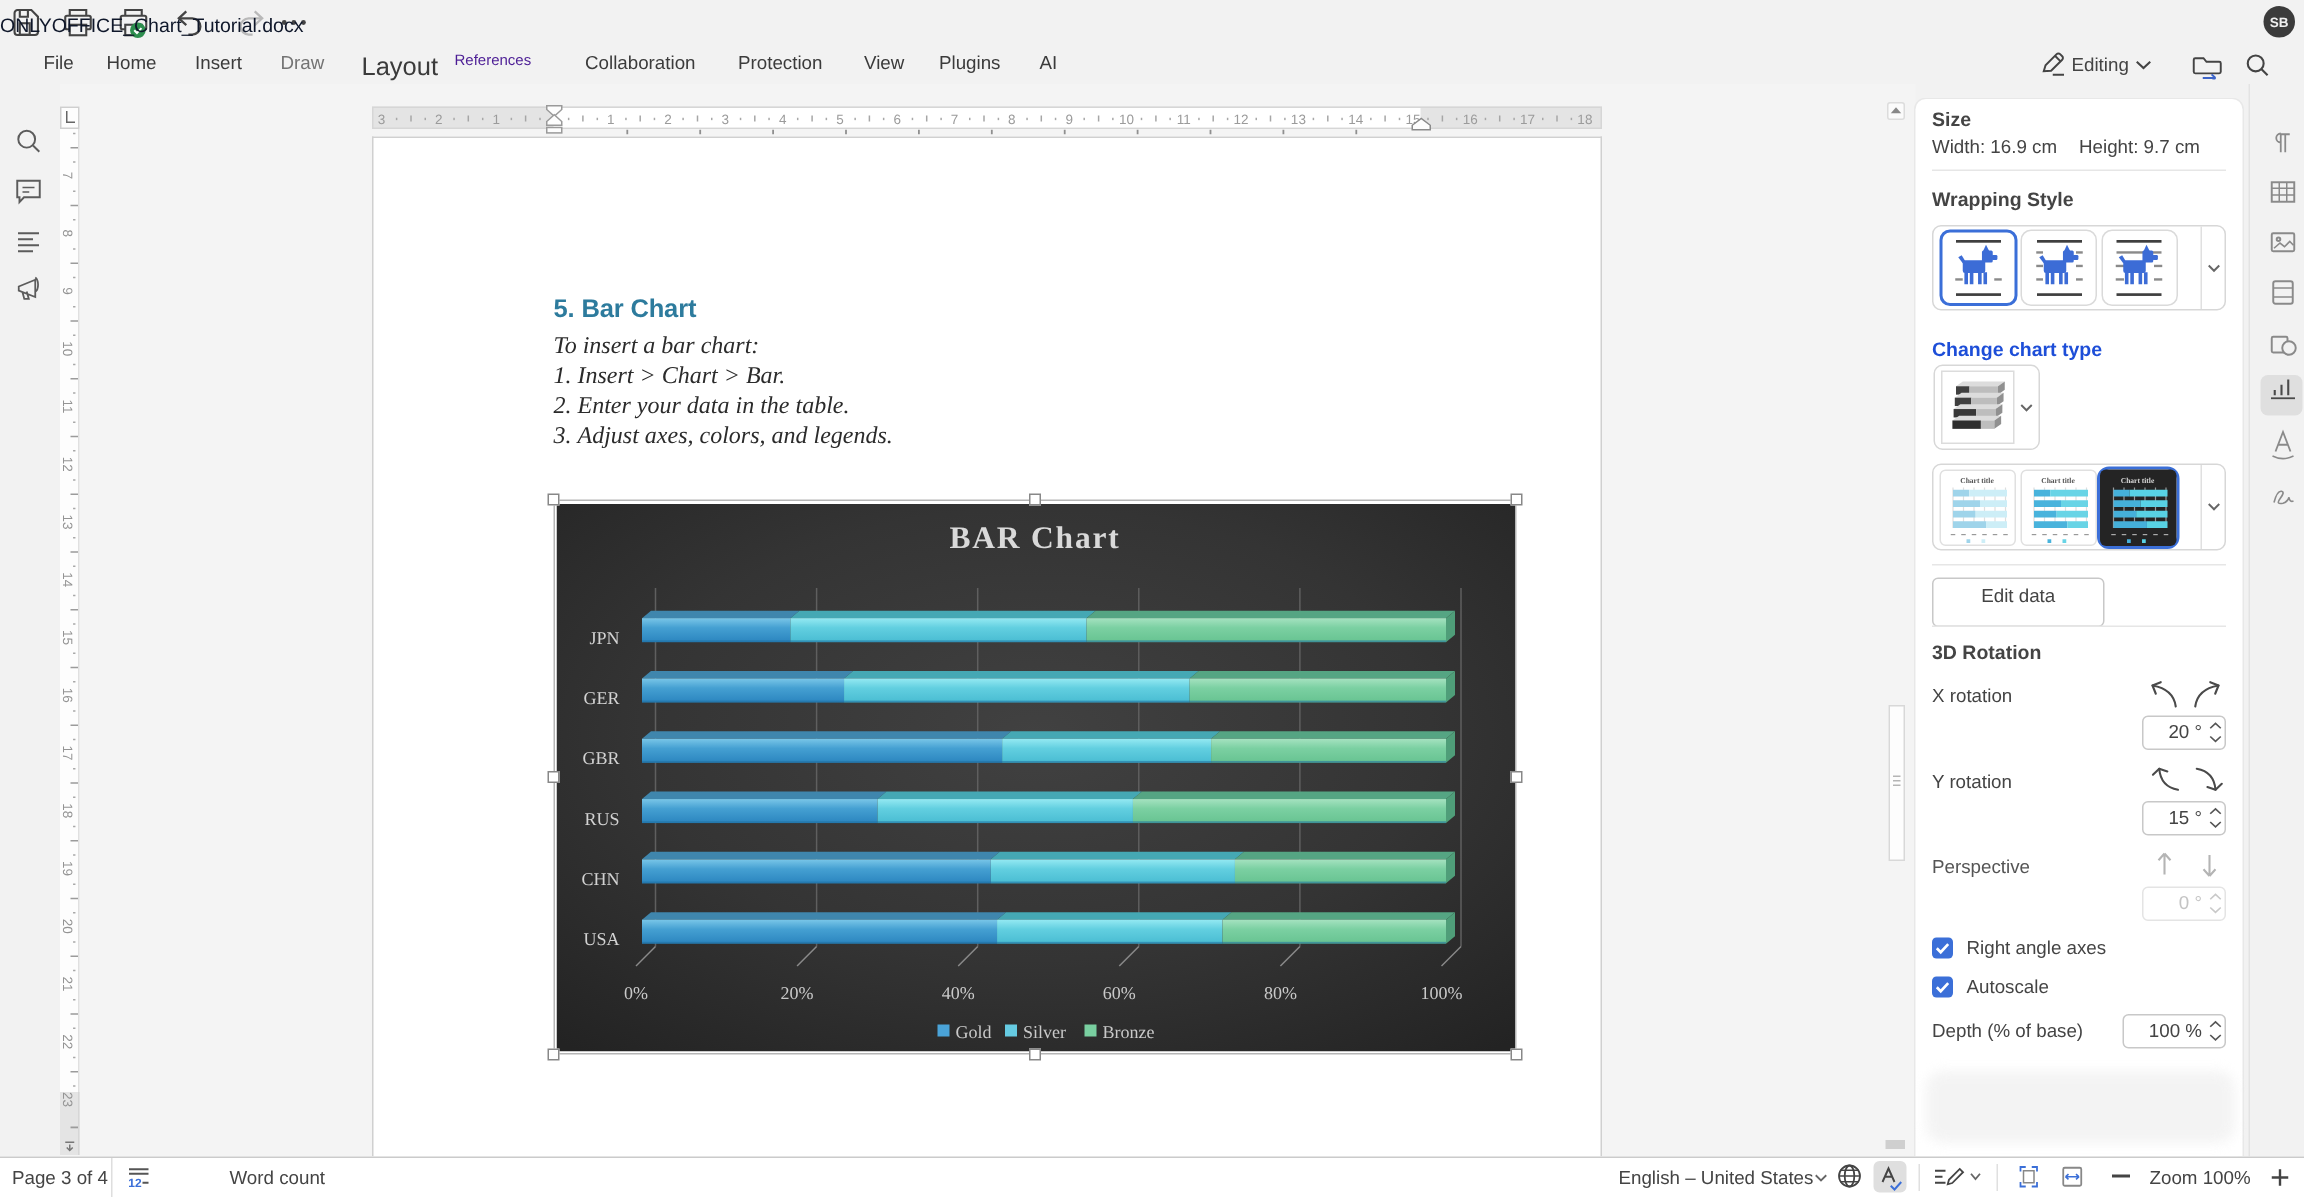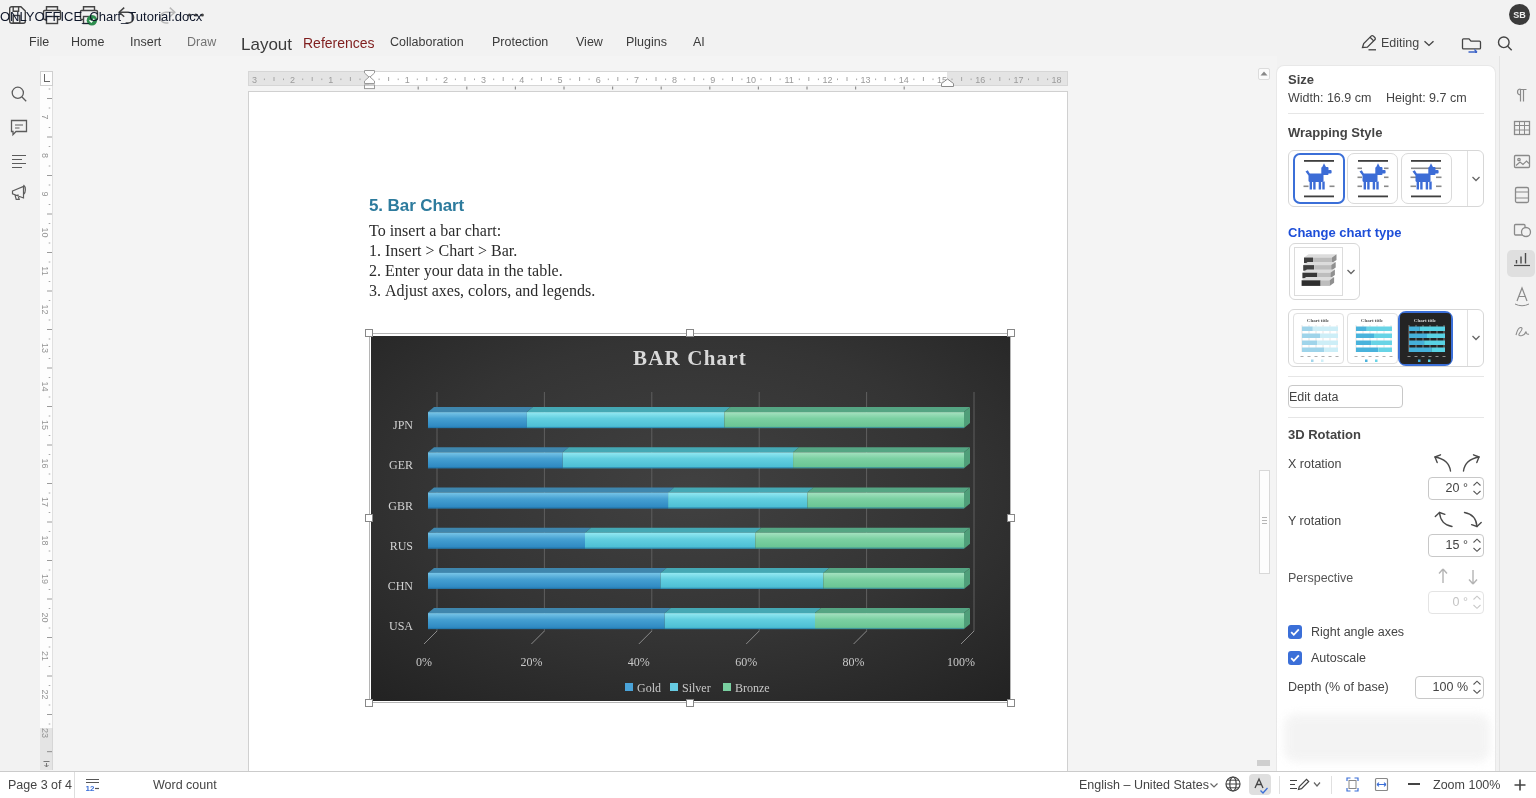--- a/index.html
+++ b/index.html
@@ -41,21 +41,21 @@
       <circle cx="196.3" cy="11" r="1.6"></circle>
  </g>
 </svg>
 <div class="abs" style="left:0;top:9px;width:1536px;text-align:left;font-size:13px;color:#0f172a;">ONLYOFFICE_Chart_Tutorial.docx</div>
 <div class="abs" style="left:1509px;top:4px;width:21px;height:21px;border-radius:50%;background:#3b3b3b;color:#efefef;font-size:9px;font-weight:bold;text-align:center;line-height:22px;">SB</div>
 <div class="abs" style="left:29px;top:35px;font-size:12.5px;color:#3b3b3b;">File</div>
 <div class="abs" style="left:71px;top:35px;font-size:12.5px;color:#3b3b3b;">Home</div>
 <div class="abs" style="left:130px;top:35px;font-size:12.5px;color:#3b3b3b;">Insert</div>
 <div class="abs" style="left:187px;top:35px;font-size:12.5px;color:#737373;">Draw</div>
 <div class="abs" style="left:241px;top:35px;font-size:17px;color:#3b3b3b;">Layout</div>
-<div class="abs" style="left:303px;top:35px;font-size:14px;color:#7f1d1d;text-align:right;">References</div>
+<div class="abs" style="left:303px;top:35px;font-size:10px;color:#4c1d95;text-align:right;">References</div>
 <div class="abs" style="left:390px;top:35px;font-size:12.5px;color:#3b3b3b;">Collaboration</div>
 <div class="abs" style="left:492px;top:35px;font-size:12.5px;color:#3b3b3b;">Protection</div>
 <div class="abs" style="left:576px;top:35px;font-size:12.5px;color:#3b3b3b;">View</div>
 <div class="abs" style="left:626px;top:35px;font-size:12.5px;color:#3b3b3b;">Plugins</div>
 <div class="abs" style="left:693px;top:35px;font-size:12.5px;color:#3b3b3b;">AI</div>
 
 <svg class="abs" style="left:1358;top:33" width="180" height="20" viewBox="0 0 180 20" fill="none" stroke="#444" stroke-width="1.3">
  <path d="M4.5 14.5 l1.2-4 l7.4-7.4 a1.6 1.6 0 0 1 2.3 0 l1.4 1.4 a1.6 1.6 0 0 1 0 2.3 l-7.4 7.4 z"></path>
  <path d="M12 4.2 l3.7 3.7"></path>
  <path d="M10.5 16.8 h7.5"></path>
@@ -254,21 +254,21 @@
     <rect x="9" y="589.5" width="5" height="1" fill="#9b9b9b"></rect>
     <rect x="10.7" y="580.0" width="1.6" height="1" fill="#a8a8a8"></rect>
     <rect x="10.7" y="599.0" width="1.6" height="1" fill="#a8a8a8"></rect>
     <text x="6.5" y="647.0" font-size="9" fill="#949494" text-anchor="middle" font-family="Liberation Sans" transform="rotate(90 6.5 647.0)" dominant-baseline="middle">23</text>
     <rect x="9" y="628.0" width="5" height="1" fill="#9b9b9b"></rect>
     <rect x="10.7" y="618.5" width="1.6" height="1" fill="#a8a8a8"></rect>
     <rect x="10.7" y="637.5" width="1.6" height="1" fill="#a8a8a8"></rect>
     <rect x="9" y="665" width="5" height="1.2" fill="#9b9b9b"></rect>
   </svg>
 <div class="abs" style="left:369px;top:196px;font-family:'Liberation Sans',sans-serif;font-size:17px;font-weight:bold;color:#2d7b9d;letter-spacing:-0.1px;">5. Bar Chart</div>
-<div class="abs ser" style="left:369px;top:221px;font-size:16px;color:#2b2b2b;line-height:20px;">To insert a bar chart:<br>1.&nbsp;Insert &gt; Chart &gt; Bar.<br>2.&nbsp;Enter your data in the table.<br>3.&nbsp;Adjust axes, colors, and legends.</div>
+<div class="abs ser" style="left:369px;top:221px;font-size:16px;color:#2b2b2b;line-height:20px;font-style:italic;">To insert a bar chart:<br>1.&nbsp;Insert &gt; Chart &gt; Bar.<br>2.&nbsp;Enter your data in the table.<br>3.&nbsp;Adjust axes, colors, and legends.</div>
 <svg class="abs" style="left:371;top:336" width="639" height="365" viewBox="0 0 639 365">
     <defs>
 <radialGradient id="bgG" cx="0.5" cy="0.42" r="0.75">
  <stop offset="0" stop-color="#414141"></stop>
         <stop offset="0.55" stop-color="#343434"></stop>
         <stop offset="1" stop-color="#232323"></stop>
 </radialGradient>
 <linearGradient id="gold" x1="0" y1="0" x2="0" y2="1">
  <stop offset="0" stop-color="#79c6e8"></stop>
         <stop offset="0.4" stop-color="#45a0d2"></stop>
@@ -564,21 +564,21 @@
     <rect x="7.5" y="43" width="3" height="0.8" fill="#aaa"></rect>
     <rect x="14.5" y="43" width="3" height="0.8" fill="#aaa"></rect>
     <rect x="21.5" y="43" width="3" height="0.8" fill="#aaa"></rect>
     <rect x="28.5" y="43" width="3" height="0.8" fill="#aaa"></rect>
     <rect x="35.5" y="43" width="3" height="0.8" fill="#aaa"></rect>
     <rect x="42.5" y="43" width="3" height="0.8" fill="#aaa"></rect>
     <rect x="18" y="46.5" width="2.5" height="2.5" fill="#45b0da"></rect>
     <rect x="28" y="46.5" width="2.5" height="2.5" fill="#58d2e4"></rect>
   </svg>
 <div class="abs" style="left:1288px;top:376px;width:196px;height:1px;background:#e6e6e6;"></div>
-<div class="abs" style="left:1288px;top:385px;width:115px;height:23px;border:1px solid #c8c8c8;border-radius:4px;box-sizing:border-box;text-align:left;font-size:12.5px;color:#444;line-height:22px;">Edit data</div>
+<div class="abs" style="left:1288px;top:385px;width:115px;height:33px;border:1px solid #c8c8c8;border-radius:4px;box-sizing:border-box;text-align:center;font-size:12.5px;color:#444;line-height:22px;">Edit data</div>
 <div class="abs" style="left:1288px;top:417px;width:196px;height:1px;background:#e6e6e6;"></div>
 <div class="abs" style="left:1288px;top:427px;font-size:13px;font-weight:bold;color:#444;white-space:nowrap;">3D Rotation</div>
 <div class="abs" style="left:1288px;top:457px;font-size:12.5px;color:#444;white-space:nowrap;">X rotation</div>
 <div class="abs" style="left:1288px;top:514px;font-size:12.5px;color:#444;white-space:nowrap;">Y rotation</div>
 <div class="abs" style="left:1288px;top:571px;font-size:12.5px;color:#555;white-space:nowrap;">Perspective</div>
 <div class="abs" style="left:1288px;top:680px;font-size:12.5px;color:#444;white-space:nowrap;">Depth (% of base)</div>
 <div class="abs" style="left:1428px;top:477px;width:56px;height:23px;border:1px solid #c8c8c8;border-radius:4px;box-sizing:border-box;"></div>
 <div class="abs" style="left:1428px;top:481px;width:40px;text-align:right;font-size:12.5px;color:#444;">20 °</div>
 <svg class="abs" style="left:1472;top:481" width="10" height="15" viewBox="0 0 10 15" fill="none" stroke="#555" stroke-width="1.1">
     <path d="M1.5 4.5 L5 1.2 L8.5 4.5"></path>

